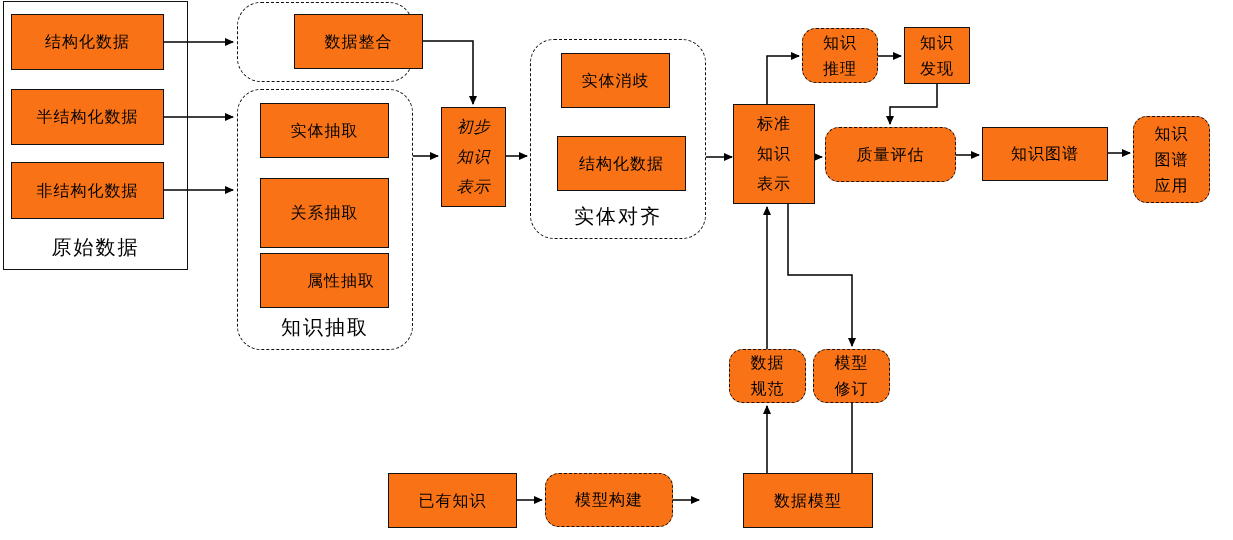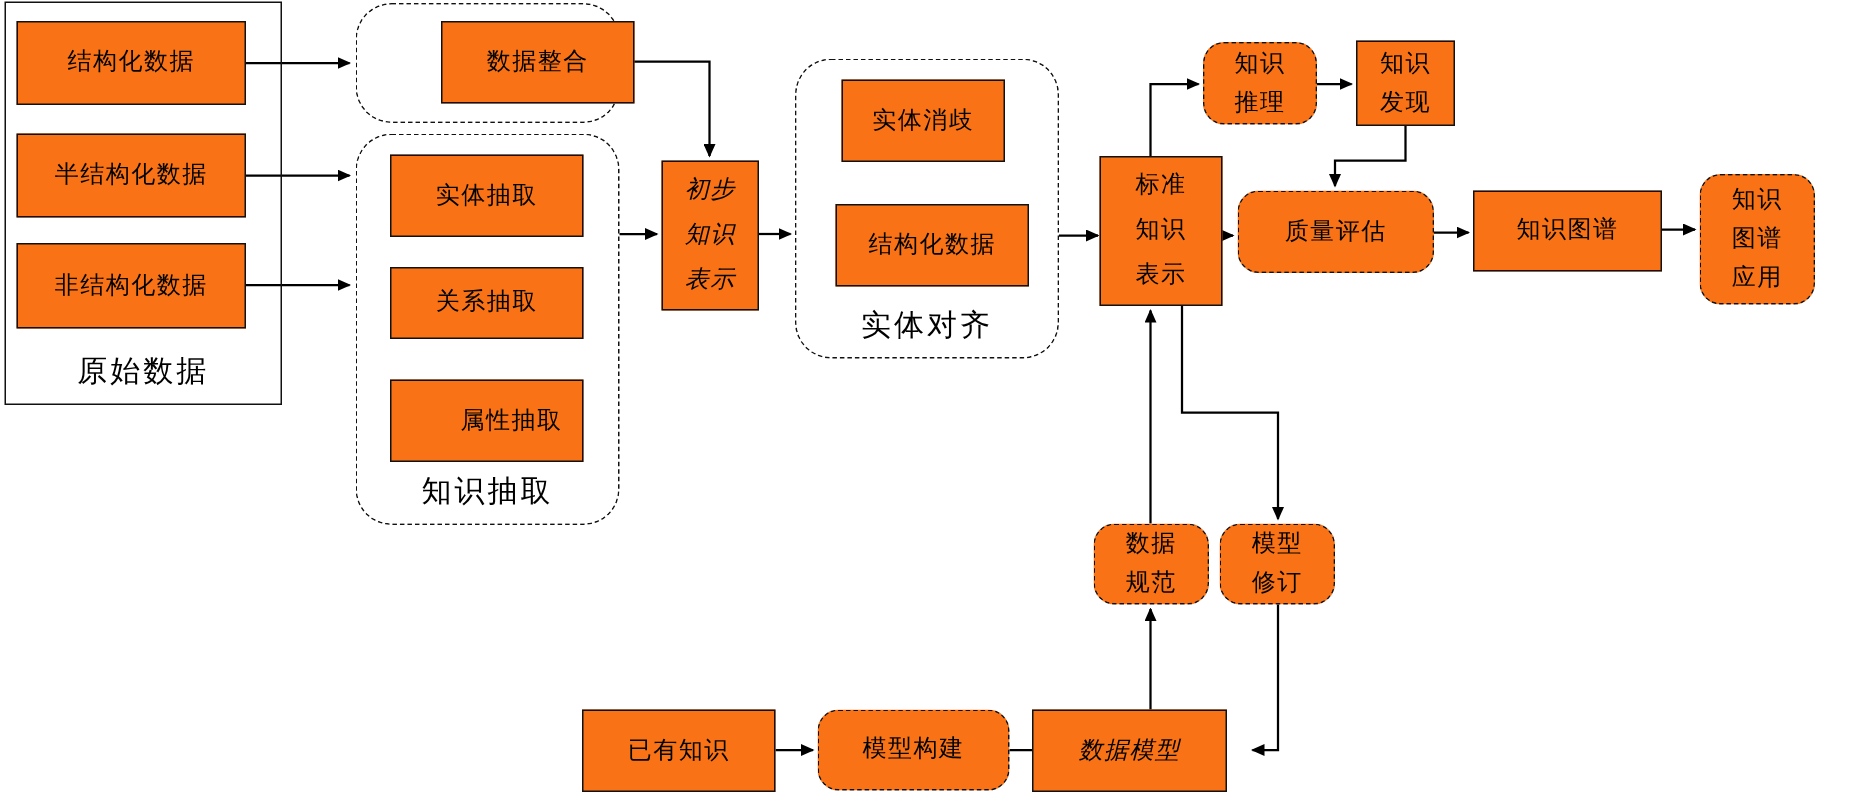--- a/index.html
+++ b/index.html
@@ -65,21 +65,21 @@
   <div class="group dashbox" style="left:530px;top:39px;width:176px;height:200px;">
     <div class="group-label">实体对齐</div>
   </div>
 
   <div class="node" style="left:11px;top:14px;width:153px;height:56px;">结构化数据</div>
   <div class="node" style="left:11px;top:89px;width:153px;height:56px;">半结构化数据</div>
   <div class="node" style="left:11px;top:162px;width:153px;height:57px;">非结构化数据</div>
 
   <div class="node" style="left:260px;top:14px;width:129px;height:55px;margin-left:34px;">数据整合</div>
   <div class="node" style="left:260px;top:103px;width:129px;height:55px;">实体抽取</div>
-  <div class="node" style="left:260px;top:178px;width:129px;height:48px;">关系抽取</div>
+  <div class="node" style="left:260px;top:178px;width:129px;height:70px;">关系抽取</div>
   <div class="node" style="left:260px;top:253px;width:129px;height:55px;padding-left:33px;">属性抽取</div>
 
   <div class="node pre tall" style="left:441px;top:107px;width:65px;height:100px;font-style:italic;">初步
 知识
 表示</div>
 
   <div class="node" style="left:561px;top:53px;width:109px;height:55px;">实体消歧</div>
   <div class="node" style="left:557px;top:136px;width:129px;height:55px;">结构化数据</div>
 
   <div class="node pre tall" style="left:733px;top:104px;width:82px;height:100px;">标准
@@ -96,15 +96,15 @@
 图谱
 应用</div>
 
   <div class="node dashed pre" style="left:729px;top:349px;width:77px;height:54px;">数据
 规范</div>
   <div class="node dashed pre" style="left:813px;top:349px;width:77px;height:54px;">模型
 修订</div>
 
   <div class="node" style="left:388px;top:473px;width:129px;height:55px;">已有知识</div>
   <div class="node dashed" style="left:545px;top:473px;width:128px;height:54px;">模型构建</div>
-  <div class="node" style="left:688px;top:473px;width:130px;height:55px;font-style:italic;">数据模型</div>
+  <div class="node" style="left:743px;top:473px;width:130px;height:55px;">数据模型</div>
 
 </div>
 
 </body></html>

